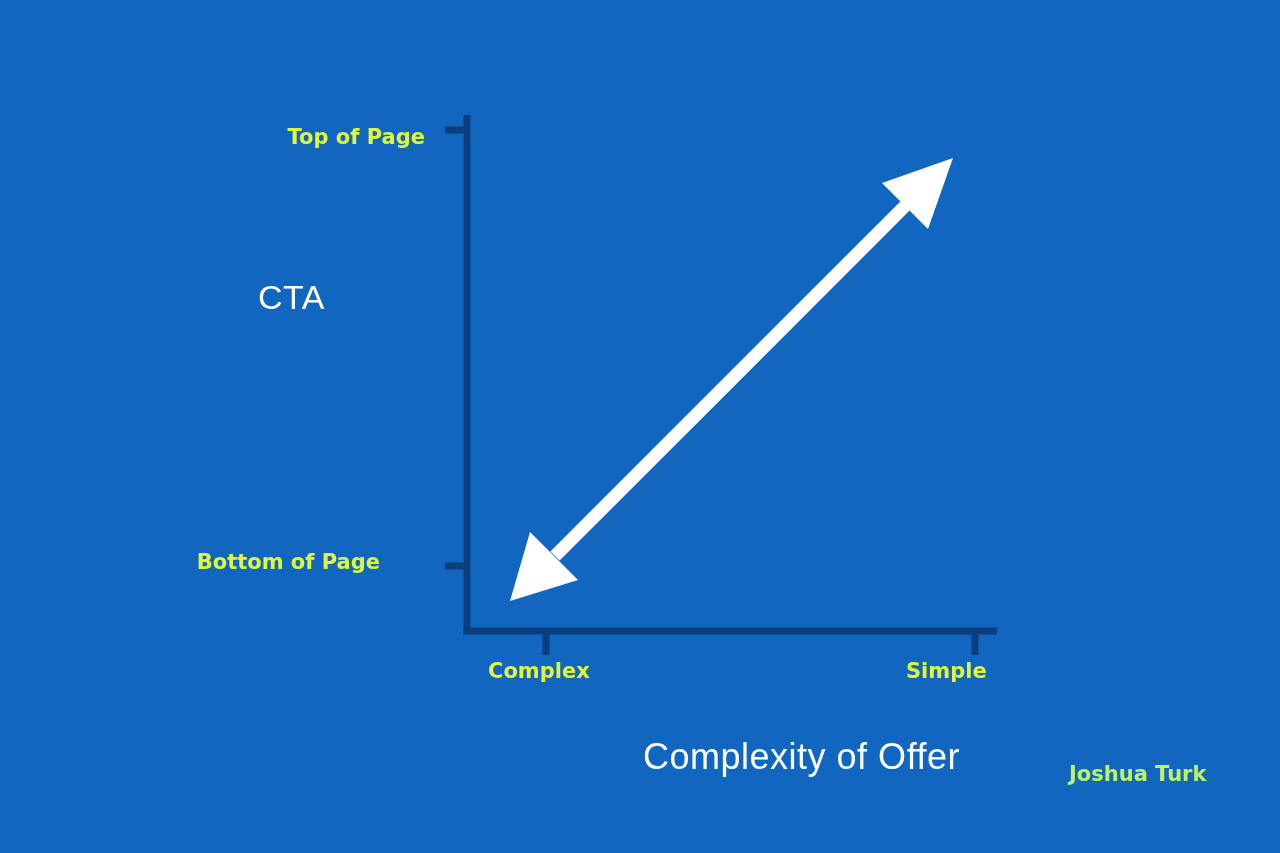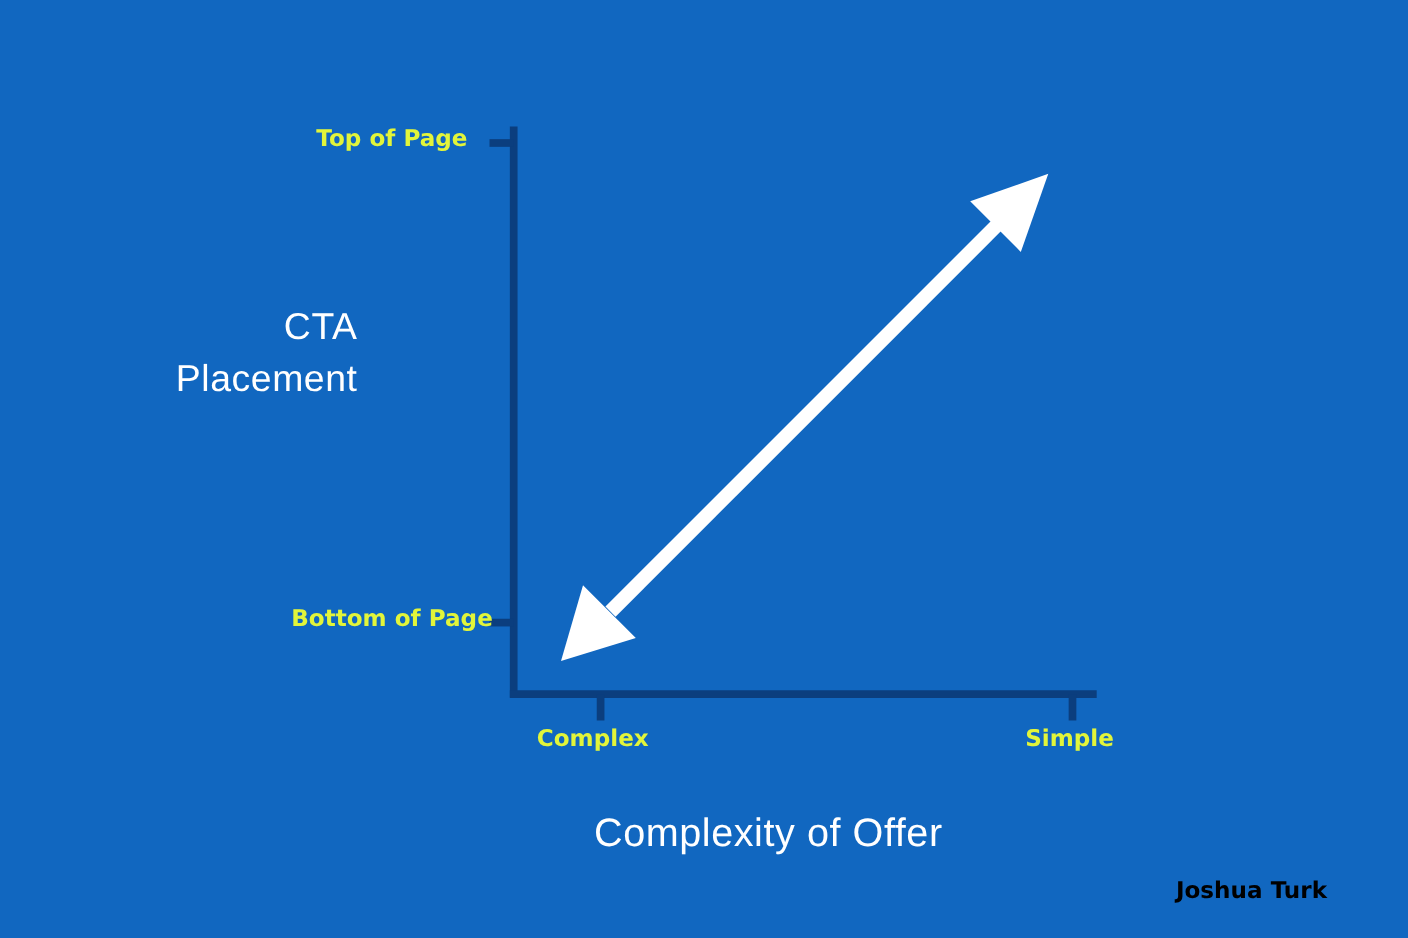--- a/index.html
+++ b/index.html
@@ -1,25 +1,25 @@
 <!DOCTYPE html>
 <html><head>
 <meta charset="utf-8">
 <style>
   html, body { margin:0; padding:0; }
   body { width:1280px; height:853px; overflow:hidden; background:#1167C0; position:relative; font-family:"DejaVu Sans", sans-serif; }
   .svgwrap { position:absolute; left:0; top:0; width:1280px; height:853px; }
   .ylabel { position:absolute; left:60px; top:274px; width:265px; text-align:right; color:#ffffff; font-size:34px; line-height:47px; font-family:"Liberation Sans", sans-serif; letter-spacing:0.5px; }
-  .xlabel { position:absolute; left:540px; top:733px; width:420px; text-align:left; color:#ffffff; font-size:36px; line-height:48px; font-family:"Liberation Sans", sans-serif; letter-spacing:0.5px; }
+  .xlabel { position:absolute; left:540px; top:733px; width:420px; text-align:right; color:#ffffff; font-size:36px; line-height:48px; font-family:"Liberation Sans", sans-serif; letter-spacing:0.5px; }
   .tick { position:absolute; color:#E2F53A; font-weight:bold; font-size:21px; font-family:"DejaVu Sans", sans-serif; white-space:nowrap;text-align:right; }
-  .t-top { right:855px; top:114px; text-align:right; }
-  .t-bottom { right:832px; top:550px; text-align:right; }
+  .t-top { right:855px; top:125px; text-align:right; }
+  .t-bottom { right:900px; top:550px; text-align:right; }
   .t-complex { left:488px; top:659px; }
-  .t-simple { left:932px; top:659px; }
-  .credit { position:absolute; left:1069px; top:797px; color:#000000; font-weight:bold; font-size:21px; font-family:"DejaVu Sans", sans-serif; }
+  .t-simple { left:906px; top:659px; }
+  .credit { position:absolute; left:1069px; top:762px; color:#bef264; font-weight:bold; font-size:21px; font-family:"DejaVu Sans", sans-serif; }
 </style>
 </head>
 <body>
 
 <svg class="svgwrap" width="1280" height="853" viewBox="0 0 1280 853">
 
   <line x1="467" y1="115" x2="467" y2="634" stroke="#0B3E7E" stroke-width="7"></line>
 
   <line x1="463.5" y1="631" x2="997" y2="631" stroke="#0B3E7E" stroke-width="7"></line>
 
@@ -31,21 +31,20 @@
 
   <g>
     <line x1="555" y1="556" x2="913" y2="198" stroke="#FFFFFF" stroke-width="13"></line>
     <polygon points="953,158 882,183 928,229" fill="#FFFFFF"></polygon>
     <polygon points="510,601 530,532 578,580" fill="#FFFFFF"></polygon>
   </g>
 </svg>
 
 <div class="ylabel">
   <div>CTA</div>
-  <div>Placement</div>
 </div>
 
 <div class="tick t-top">Top of Page</div>
 <div class="tick t-bottom">Bottom of Page</div>
 <div class="tick t-complex">Complex</div>
 <div class="tick t-simple">Simple</div>
 
 <div class="xlabel">Complexity of Offer</div>
 
 <div class="credit">Joshua Turk</div>

